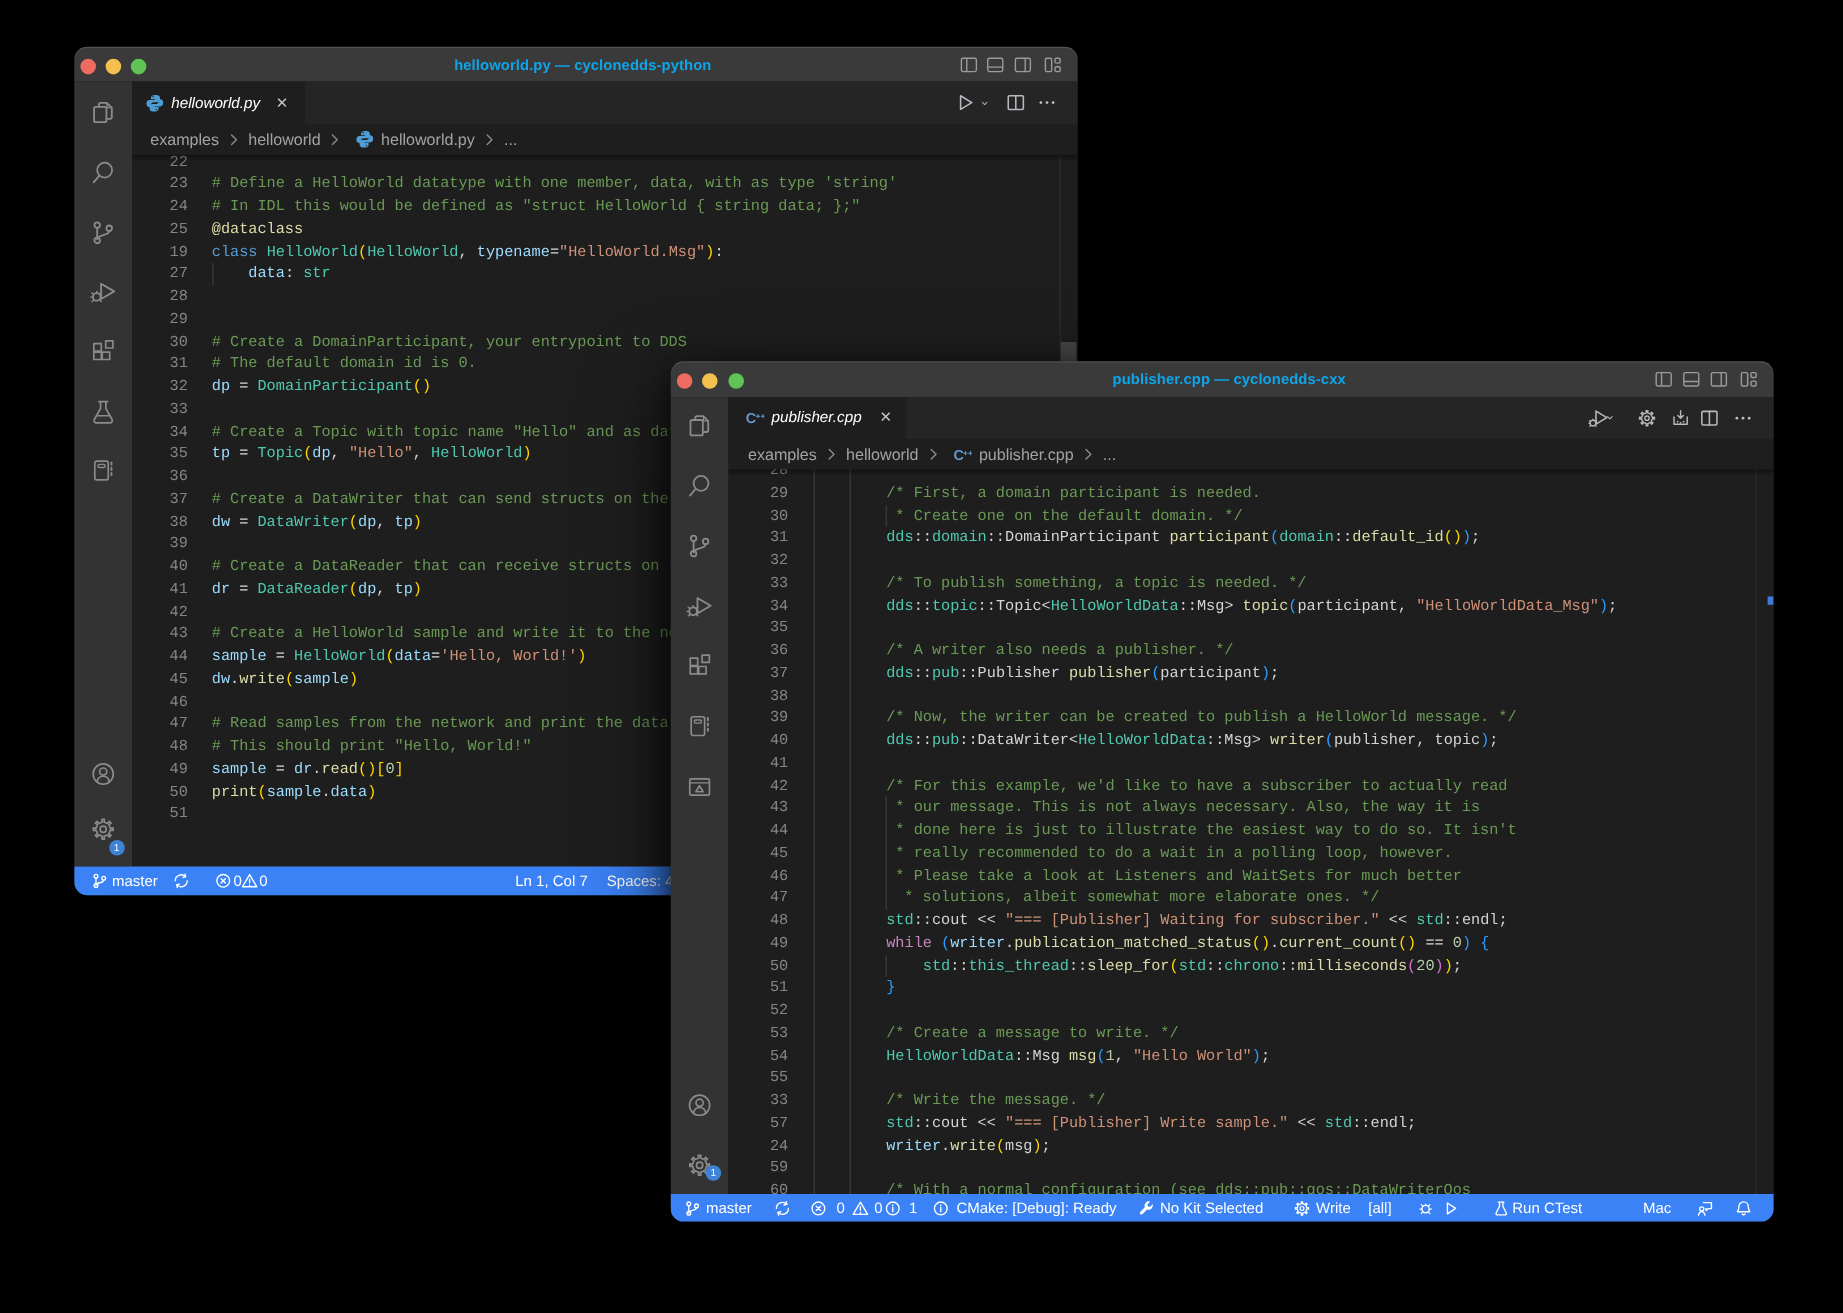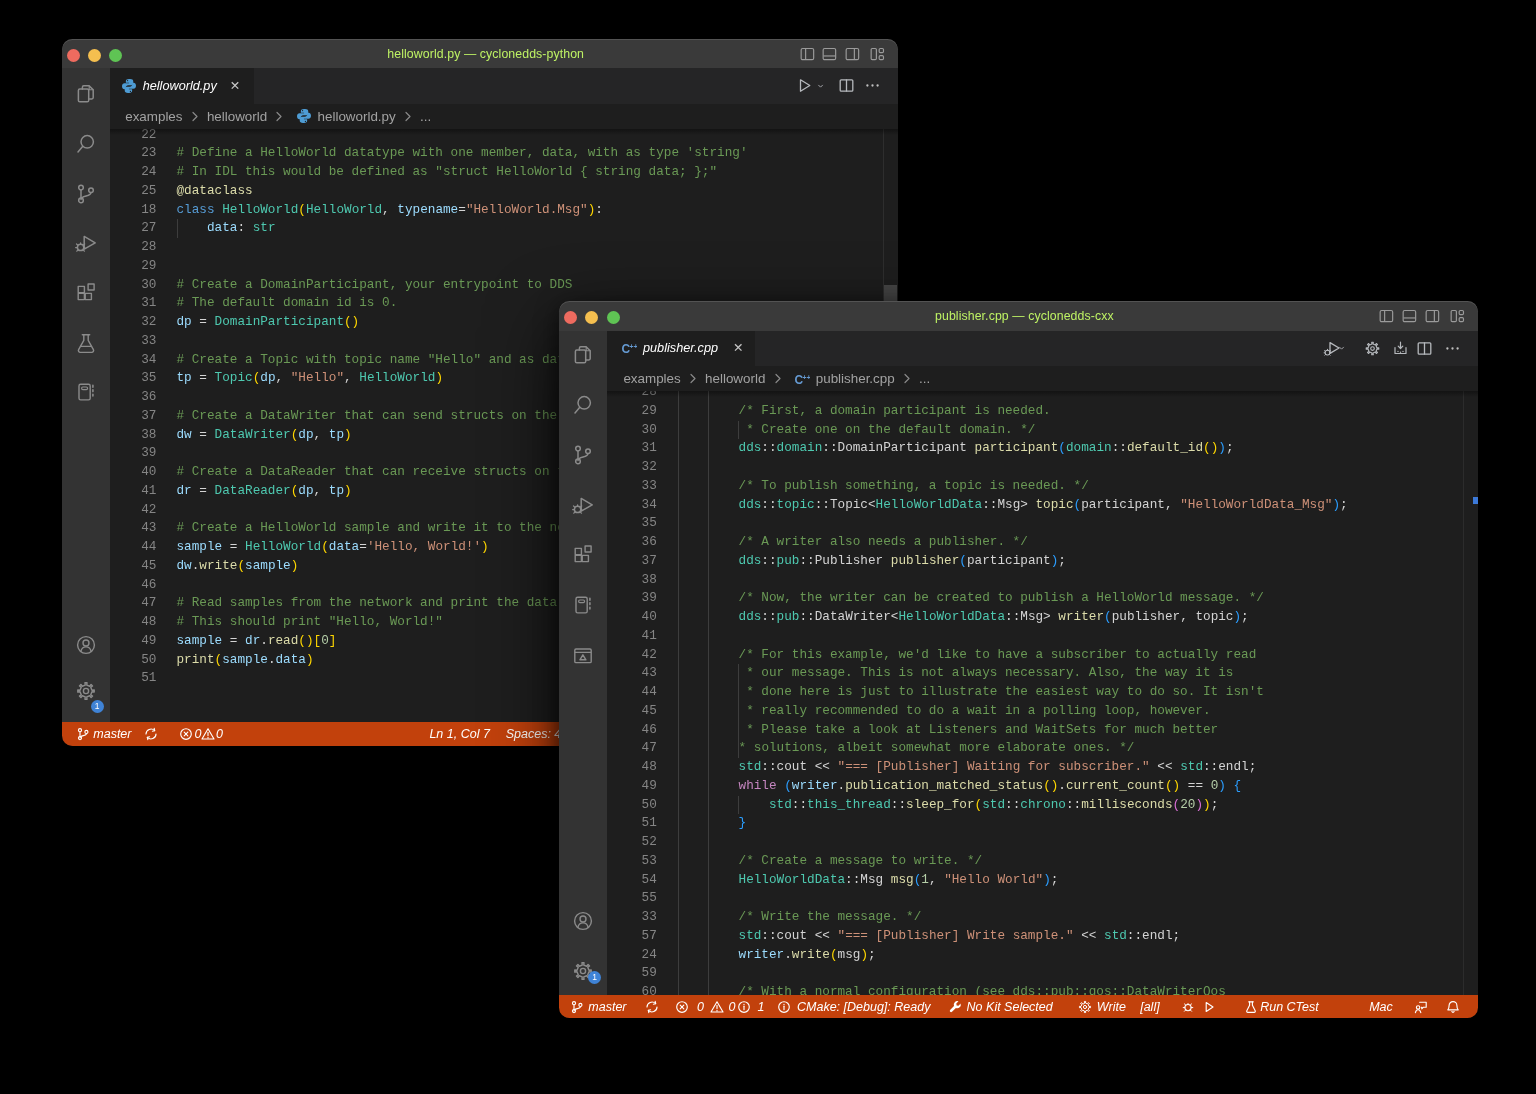--- a/index.html
+++ b/index.html
@@ -4,43 +4,43 @@
 html,body{margin:0;padding:0;background:#000;}
 body{width:1536px;height:1094px;position:relative;overflow:hidden;
      font-family:"Liberation Sans",sans-serif;-webkit-font-smoothing:antialiased;}
 .win{position:absolute;border-radius:10.5px;
      box-shadow:0 24px 70px rgba(0,0,0,.78),0 6px 22px rgba(0,0,0,.55);}
 .tbar{position:absolute;left:0;right:0;top:0;height:29.5px;background:#3a3a3a;
       border-radius:10.5px 10.5px 0 0;
       box-shadow:inset 0 1px 0 rgba(255,255,255,.13);}
 .tl{position:absolute;width:13px;height:13px;border-radius:50%;top:9.9px;}
 .title{position:absolute;left:0;right:0;top:0;height:29.5px;line-height:30.5px;
-       text-align:center;color:#bef264;font-size:12.3px;font-weight:400;letter-spacing:.1px;margin-left:12px;}
+       text-align:center;color:#0ea5e9;font-size:12.3px;font-weight:700;letter-spacing:.1px;margin-left:12px;}
 .abar{position:absolute;left:0;width:48px;background:#333333;}
 .tabs{position:absolute;left:48px;right:0;background:#252526;}
 .tab{position:absolute;left:0;top:0;bottom:0;background:#1e1e1e;}
 .tab .lbl{position:absolute;top:0;bottom:0;display:flex;align-items:center;
           color:#fff;font-style:italic;font-size:12.7px;}
 .crumbs{position:absolute;left:48px;right:0;height:25.4px;background:#1e1e1e;
         display:flex;align-items:center;color:#a2a2a2;font-size:13.4px;white-space:pre;}
 .crumbs svg{margin:0 4px 0 4px;}
 .chevi{padding:0 4.2px;display:inline-flex;align-items:center;}
 .editor{position:absolute;left:48px;right:0;background:#1e1e1e;overflow:hidden;}
 .rows{position:absolute;left:0;right:0;font-family:"Liberation Mono",monospace;
       font-size:12.7px;}
 .row{position:relative;height:18.75px;line-height:18.78px;white-space:pre;}
 .row b{position:absolute;left:0;top:0;font-weight:normal;text-align:right;color:#858585;display:inline-block;}
 .row>span{position:absolute;top:0;}
 .row i{font-style:normal;color:#d4d4d4;}
 i.c{color:#6a9955}i.k{color:#569cd6}i.t{color:#4ec9b0}i.y{color:#dcdcaa}
 i.s{color:#ce9178}i.v{color:#9cdcfe}i.n{color:#b5cea8}i.m{color:#c586c0}
 i.g1{color:#ffd700}i.g2{color:#da70d6}i.g3{color:#2b9eff}
 .guide{position:absolute;width:1px;background:#3d3d3d;}
-.sbar{position:absolute;left:0;right:0;bottom:0;background:#c2410c;
-      border-radius:0 0 10.5px 10.5px;color:#fff;font-size:12.5px;font-style:italic;}
+.sbar{position:absolute;left:0;right:0;bottom:0;background:#3b82f6;
+      border-radius:0 0 10.5px 10.5px;color:#fff;font-size:12.5px;}
 .sit{position:absolute;top:0;height:100%;display:flex;align-items:center;white-space:pre;}
 .shadow-top{position:absolute;left:0;right:0;height:6px;
    background:linear-gradient(rgba(0,0,0,.38),rgba(0,0,0,0));}
 .icx{position:absolute;}
 svg{display:block}
 </style></head>
 <body>
 
 <div class="win" style="left:61.7px;top:38.7px;width:836.0px;height:707.0px;background:#1e1e1e">
 <div class="tbar">
@@ -191,21 +191,21 @@
       </svg><span style="margin-left:2px">helloworld.py</span><span class="chevi"><svg width="8" height="11" viewBox="0 0 8 11" fill="none" stroke="#8a8a8a" stroke-width="1.2" stroke-linecap="round" stroke-linejoin="round">
           <path d="M2 1.5 6 5.5 2 9.5"></path>
         </svg></span><span>...</span>
 </div>
 <div class="editor" style="top:90.3px;height:593.3px">
 <div class="rows" style="top:-3.4px">
         <div class="row"><b style="width:46.8px">22</b><span style="left:66.8px"></span></div>
 <div class="row"><b style="width:46.8px">23</b><span style="left:66.8px"><i class="c">#&nbsp;Define&nbsp;a&nbsp;HelloWorld&nbsp;datatype&nbsp;with&nbsp;one&nbsp;member,&nbsp;data,&nbsp;with&nbsp;as&nbsp;type&nbsp;'string'</i></span></div>
 <div class="row"><b style="width:46.8px">24</b><span style="left:66.8px"><i class="c">#&nbsp;In&nbsp;IDL&nbsp;this&nbsp;would&nbsp;be&nbsp;defined&nbsp;as&nbsp;"struct&nbsp;HelloWorld&nbsp;{&nbsp;string&nbsp;data;&nbsp;};"</i></span></div>
 <div class="row"><b style="width:46.8px">25</b><span style="left:66.8px"><i class="y">@dataclass</i></span></div>
-<div class="row"><b style="width:46.8px">18</b><span style="left:66.8px"><i class="k">class</i><i>&nbsp;</i><i class="t">HelloWorld</i><i class="g1">(</i><i class="t">HelloWorld</i><i>,&nbsp;</i><i class="v">typename</i><i>=</i><i class="s">"HelloWorld.Msg"</i><i class="g1">)</i><i>:</i></span></div>
+<div class="row"><b style="width:46.8px">19</b><span style="left:66.8px"><i class="k">class</i><i>&nbsp;</i><i class="t">HelloWorld</i><i class="g1">(</i><i class="t">HelloWorld</i><i>,&nbsp;</i><i class="v">typename</i><i>=</i><i class="s">"HelloWorld.Msg"</i><i class="g1">)</i><i>:</i></span></div>
 <div class="row"><b style="width:46.8px">27</b><span style="left:66.8px"><i>&nbsp;&nbsp;&nbsp;&nbsp;</i><i class="v">data</i><i>:&nbsp;</i><i class="t">str</i></span></div>
 <div class="row"><b style="width:46.8px">28</b><span style="left:66.8px"></span></div>
 <div class="row"><b style="width:46.8px">29</b><span style="left:66.8px"></span></div>
 <div class="row"><b style="width:46.8px">30</b><span style="left:66.8px"><i class="c">#&nbsp;Create&nbsp;a&nbsp;DomainParticipant,&nbsp;your&nbsp;entrypoint&nbsp;to&nbsp;DDS</i></span></div>
 <div class="row"><b style="width:46.8px">31</b><span style="left:66.8px"><i class="c">#&nbsp;The&nbsp;default&nbsp;domain&nbsp;id&nbsp;is&nbsp;0.</i></span></div>
 <div class="row"><b style="width:46.8px">32</b><span style="left:66.8px"><i class="v">dp</i><i>&nbsp;=&nbsp;</i><i class="t">DomainParticipant</i><i class="g1">()</i></span></div>
 <div class="row"><b style="width:46.8px">33</b><span style="left:66.8px"></span></div>
 <div class="row"><b style="width:46.8px">34</b><span style="left:66.8px"><i class="c">#&nbsp;Create&nbsp;a&nbsp;Topic&nbsp;with&nbsp;topic&nbsp;name&nbsp;"Hello"&nbsp;and&nbsp;as&nbsp;datatype&nbsp;HelloWorld</i></span></div>
 <div class="row"><b style="width:46.8px">35</b><span style="left:66.8px"><i class="v">tp</i><i>&nbsp;=&nbsp;</i><i class="t">Topic</i><i class="g1">(</i><i class="v">dp</i><i>,&nbsp;</i><i class="s">"Hello"</i><i>,&nbsp;</i><i class="t">HelloWorld</i><i class="g1">)</i></span></div>
 <div class="row"><b style="width:46.8px">36</b><span style="left:66.8px"></span></div>
@@ -436,21 +436,21 @@
 <div class="row"><b style="width:49.8px">37</b><span style="left:70.6px"><i>&nbsp;&nbsp;&nbsp;&nbsp;&nbsp;&nbsp;&nbsp;&nbsp;</i><i class="t">dds</i><i>::</i><i class="t">pub</i><i>::</i><i>Publisher&nbsp;</i><i class="y">publisher</i><i class="g3">(</i><i>participant</i><i class="g3">)</i><i>;</i></span></div>
 <div class="row"><b style="width:49.8px">38</b><span style="left:70.6px"></span></div>
 <div class="row"><b style="width:49.8px">39</b><span style="left:70.6px"><i>&nbsp;&nbsp;&nbsp;&nbsp;&nbsp;&nbsp;&nbsp;&nbsp;</i><i class="c">/*&nbsp;Now,&nbsp;the&nbsp;writer&nbsp;can&nbsp;be&nbsp;created&nbsp;to&nbsp;publish&nbsp;a&nbsp;HelloWorld&nbsp;message.&nbsp;*/</i></span></div>
 <div class="row"><b style="width:49.8px">40</b><span style="left:70.6px"><i>&nbsp;&nbsp;&nbsp;&nbsp;&nbsp;&nbsp;&nbsp;&nbsp;</i><i class="t">dds</i><i>::</i><i class="t">pub</i><i>::</i><i>DataWriter&lt;</i><i class="t">HelloWorldData</i><i>::</i><i>Msg&gt;&nbsp;</i><i class="y">writer</i><i class="g3">(</i><i>publisher,&nbsp;topic</i><i class="g3">)</i><i>;</i></span></div>
 <div class="row"><b style="width:49.8px">41</b><span style="left:70.6px"></span></div>
 <div class="row"><b style="width:49.8px">42</b><span style="left:70.6px"><i>&nbsp;&nbsp;&nbsp;&nbsp;&nbsp;&nbsp;&nbsp;&nbsp;</i><i class="c">/*&nbsp;For&nbsp;this&nbsp;example,&nbsp;we'd&nbsp;like&nbsp;to&nbsp;have&nbsp;a&nbsp;subscriber&nbsp;to&nbsp;actually&nbsp;read</i></span></div>
 <div class="row"><b style="width:49.8px">43</b><span style="left:70.6px"><i>&nbsp;&nbsp;&nbsp;&nbsp;&nbsp;&nbsp;&nbsp;&nbsp;</i><i class="c">&nbsp;*&nbsp;our&nbsp;message.&nbsp;This&nbsp;is&nbsp;not&nbsp;always&nbsp;necessary.&nbsp;Also,&nbsp;the&nbsp;way&nbsp;it&nbsp;is</i></span></div>
 <div class="row"><b style="width:49.8px">44</b><span style="left:70.6px"><i>&nbsp;&nbsp;&nbsp;&nbsp;&nbsp;&nbsp;&nbsp;&nbsp;</i><i class="c">&nbsp;*&nbsp;done&nbsp;here&nbsp;is&nbsp;just&nbsp;to&nbsp;illustrate&nbsp;the&nbsp;easiest&nbsp;way&nbsp;to&nbsp;do&nbsp;so.&nbsp;It&nbsp;isn't</i></span></div>
 <div class="row"><b style="width:49.8px">45</b><span style="left:70.6px"><i>&nbsp;&nbsp;&nbsp;&nbsp;&nbsp;&nbsp;&nbsp;&nbsp;</i><i class="c">&nbsp;*&nbsp;really&nbsp;recommended&nbsp;to&nbsp;do&nbsp;a&nbsp;wait&nbsp;in&nbsp;a&nbsp;polling&nbsp;loop,&nbsp;however.</i></span></div>
 <div class="row"><b style="width:49.8px">46</b><span style="left:70.6px"><i>&nbsp;&nbsp;&nbsp;&nbsp;&nbsp;&nbsp;&nbsp;&nbsp;</i><i class="c">&nbsp;*&nbsp;Please&nbsp;take&nbsp;a&nbsp;look&nbsp;at&nbsp;Listeners&nbsp;and&nbsp;WaitSets&nbsp;for&nbsp;much&nbsp;better</i></span></div>
-<div class="row"><b style="width:49.8px">47</b><span style="left:63px"><i>&nbsp;&nbsp;&nbsp;&nbsp;&nbsp;&nbsp;&nbsp;&nbsp;</i><i class="c">&nbsp;*&nbsp;solutions,&nbsp;albeit&nbsp;somewhat&nbsp;more&nbsp;elaborate&nbsp;ones.&nbsp;*/</i></span></div>
+<div class="row"><b style="width:49.8px">47</b><span style="left:78px"><i>&nbsp;&nbsp;&nbsp;&nbsp;&nbsp;&nbsp;&nbsp;&nbsp;</i><i class="c">&nbsp;*&nbsp;solutions,&nbsp;albeit&nbsp;somewhat&nbsp;more&nbsp;elaborate&nbsp;ones.&nbsp;*/</i></span></div>
 <div class="row"><b style="width:49.8px">48</b><span style="left:70.6px"><i>&nbsp;&nbsp;&nbsp;&nbsp;&nbsp;&nbsp;&nbsp;&nbsp;</i><i class="t">std</i><i>::</i><i>cout&nbsp;&lt;&lt;&nbsp;</i><i class="s">"===&nbsp;[Publisher]&nbsp;Waiting&nbsp;for&nbsp;subscriber."</i><i>&nbsp;&lt;&lt;&nbsp;</i><i class="t">std</i><i>::</i><i>endl;</i></span></div>
 <div class="row"><b style="width:49.8px">49</b><span style="left:70.6px"><i>&nbsp;&nbsp;&nbsp;&nbsp;&nbsp;&nbsp;&nbsp;&nbsp;</i><i class="m">while</i><i>&nbsp;</i><i class="g3">(</i><i class="v">writer</i><i>.</i><i class="y">publication_matched_status</i><i class="g1">()</i><i>.</i><i class="y">current_count</i><i class="g1">()</i><i>&nbsp;==&nbsp;</i><i class="n">0</i><i class="g3">)</i><i>&nbsp;</i><i class="g3">{</i></span></div>
 <div class="row"><b style="width:49.8px">50</b><span style="left:70.6px"><i>&nbsp;&nbsp;&nbsp;&nbsp;&nbsp;&nbsp;&nbsp;&nbsp;&nbsp;&nbsp;&nbsp;&nbsp;</i><i class="t">std</i><i>::</i><i class="t">this_thread</i><i>::</i><i class="y">sleep_for</i><i class="g1">(</i><i class="t">std</i><i>::</i><i class="t">chrono</i><i>::</i><i class="y">milliseconds</i><i class="g2">(</i><i class="n">20</i><i class="g2">)</i><i class="g1">)</i><i>;</i></span></div>
 <div class="row"><b style="width:49.8px">51</b><span style="left:70.6px"><i>&nbsp;&nbsp;&nbsp;&nbsp;&nbsp;&nbsp;&nbsp;&nbsp;</i><i class="g3">}</i></span></div>
 <div class="row"><b style="width:49.8px">52</b><span style="left:70.6px"></span></div>
 <div class="row"><b style="width:49.8px">53</b><span style="left:70.6px"><i>&nbsp;&nbsp;&nbsp;&nbsp;&nbsp;&nbsp;&nbsp;&nbsp;</i><i class="c">/*&nbsp;Create&nbsp;a&nbsp;message&nbsp;to&nbsp;write.&nbsp;*/</i></span></div>
 <div class="row"><b style="width:49.8px">54</b><span style="left:70.6px"><i>&nbsp;&nbsp;&nbsp;&nbsp;&nbsp;&nbsp;&nbsp;&nbsp;</i><i class="t">HelloWorldData</i><i>::</i><i>Msg&nbsp;</i><i class="y">msg</i><i class="g3">(</i><i class="n">1</i><i>,&nbsp;</i><i class="s">"Hello&nbsp;World"</i><i class="g3">)</i><i>;</i></span></div>
 <div class="row"><b style="width:49.8px">55</b><span style="left:70.6px"></span></div>
 <div class="row"><b style="width:49.8px">33</b><span style="left:70.6px"><i>&nbsp;&nbsp;&nbsp;&nbsp;&nbsp;&nbsp;&nbsp;&nbsp;</i><i class="c">/*&nbsp;Write&nbsp;the&nbsp;message.&nbsp;*/</i></span></div>
 <div class="row"><b style="width:49.8px">57</b><span style="left:70.6px"><i>&nbsp;&nbsp;&nbsp;&nbsp;&nbsp;&nbsp;&nbsp;&nbsp;</i><i class="t">std</i><i>::</i><i>cout&nbsp;&lt;&lt;&nbsp;</i><i class="s">"===&nbsp;[Publisher]&nbsp;Write&nbsp;sample."</i><i>&nbsp;&lt;&lt;&nbsp;</i><i class="t">std</i><i>::</i><i>endl;</i></span></div>

